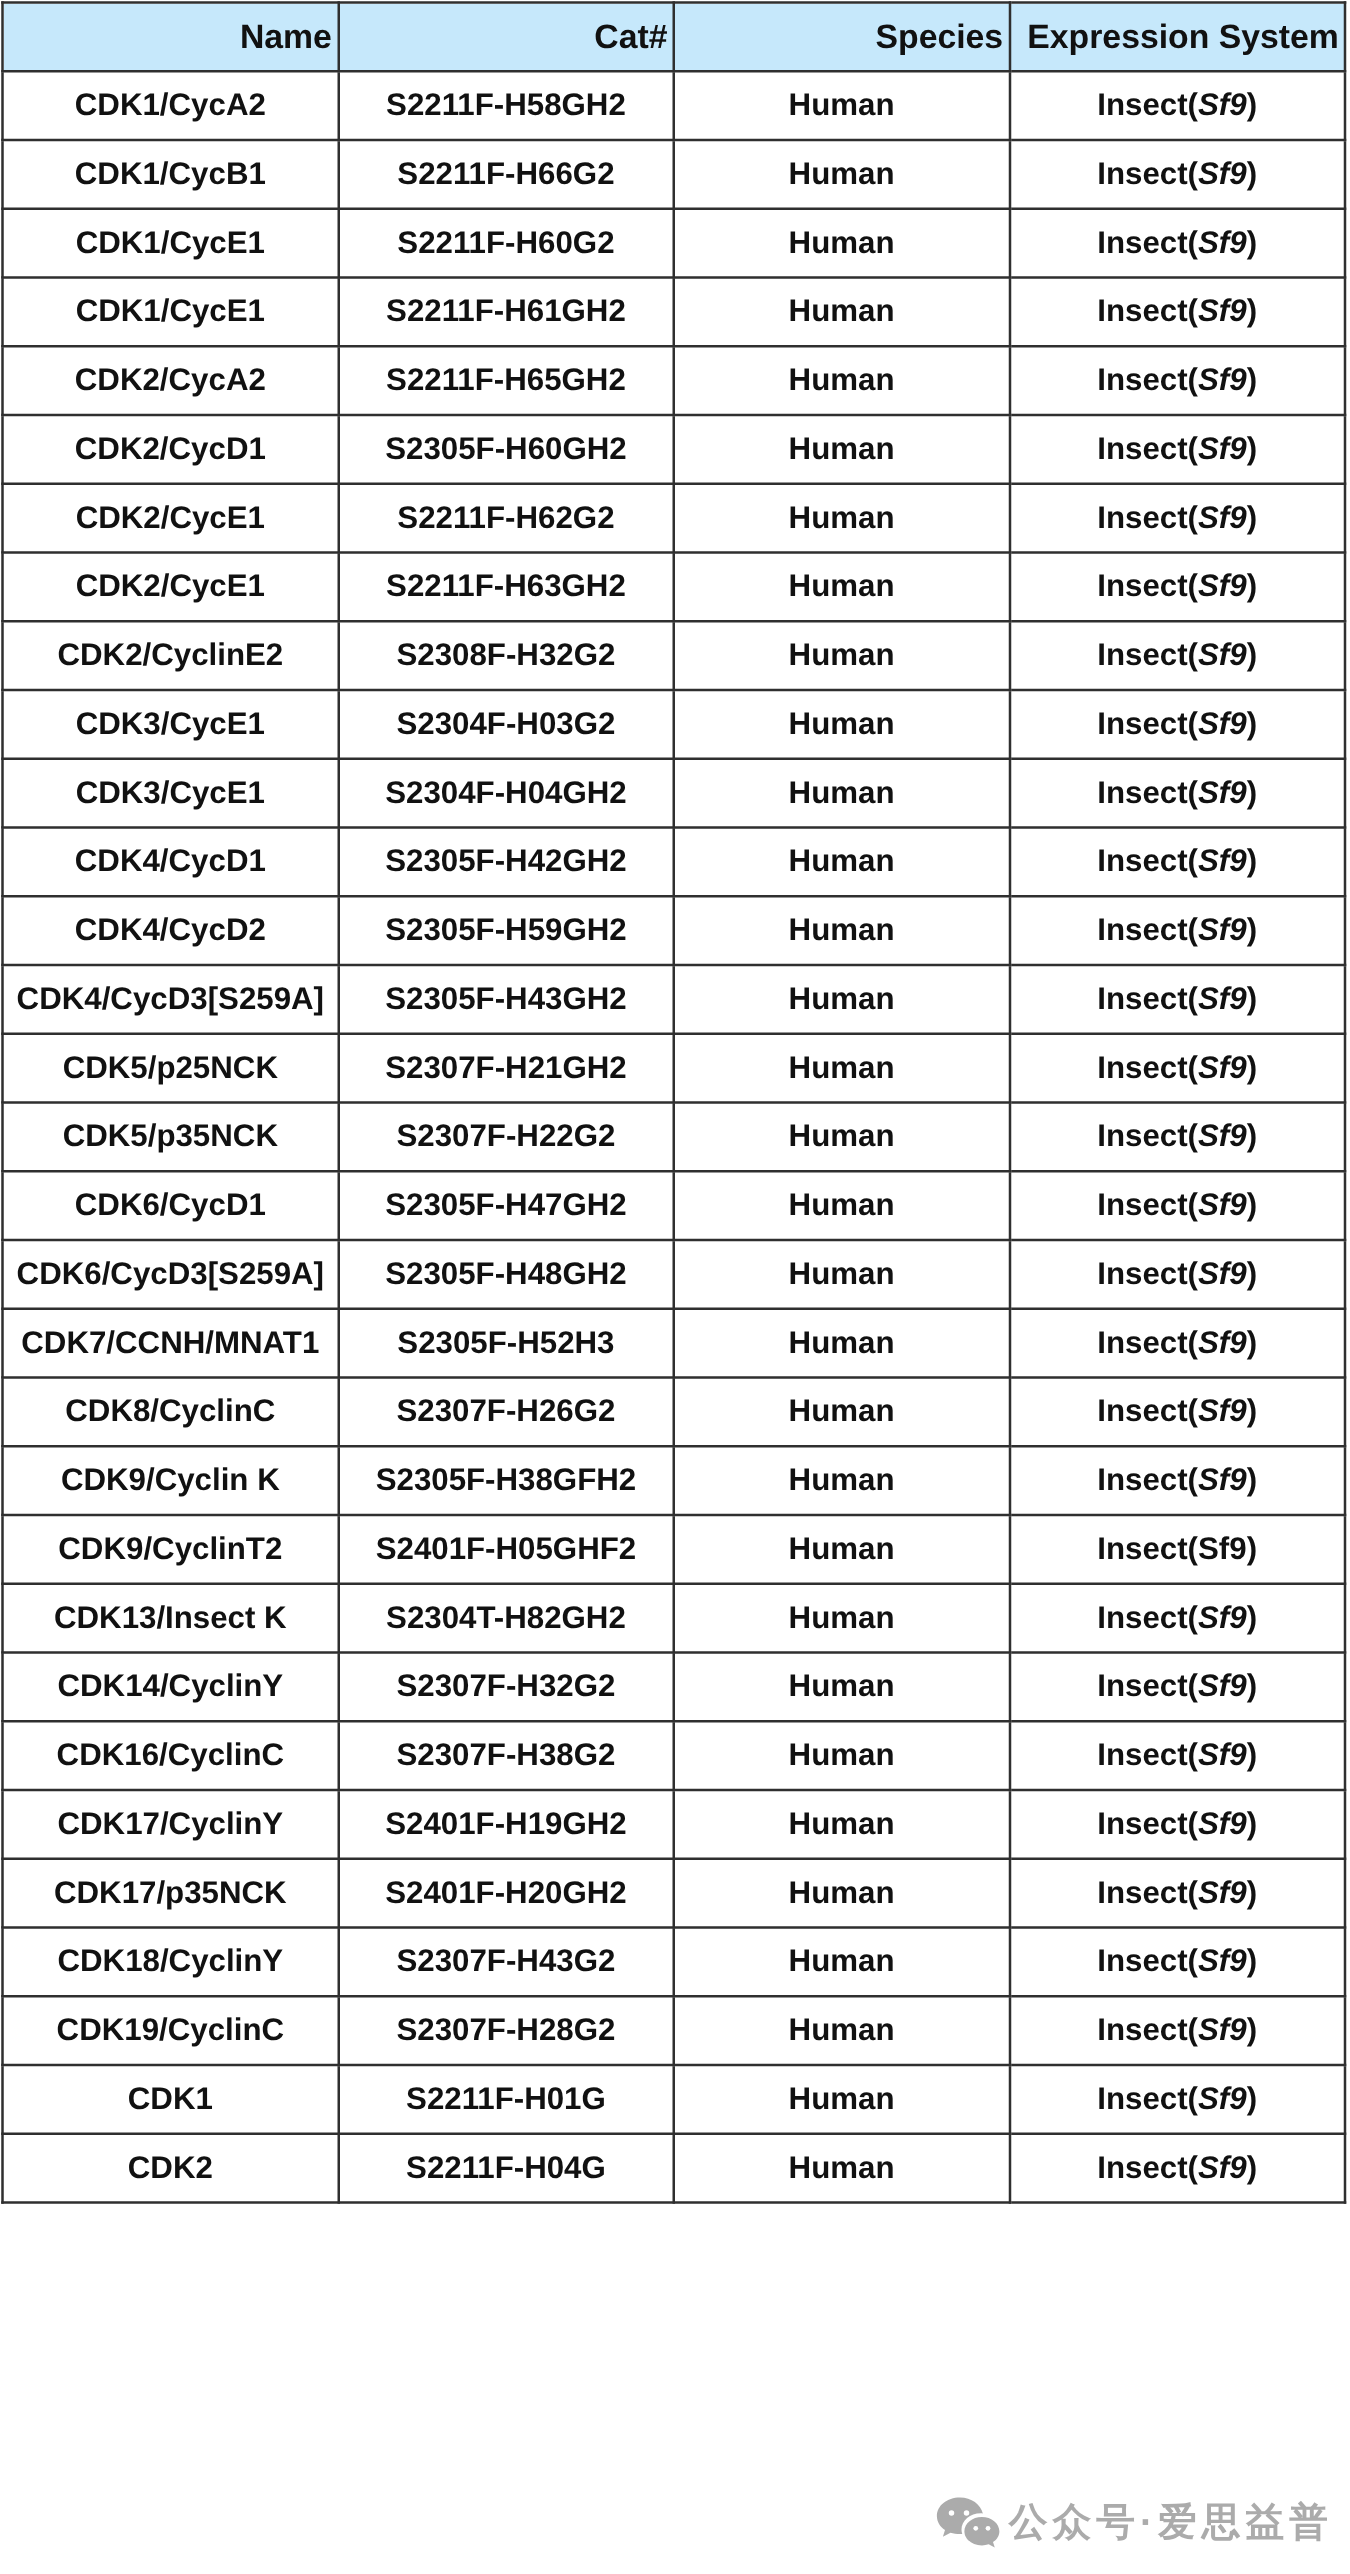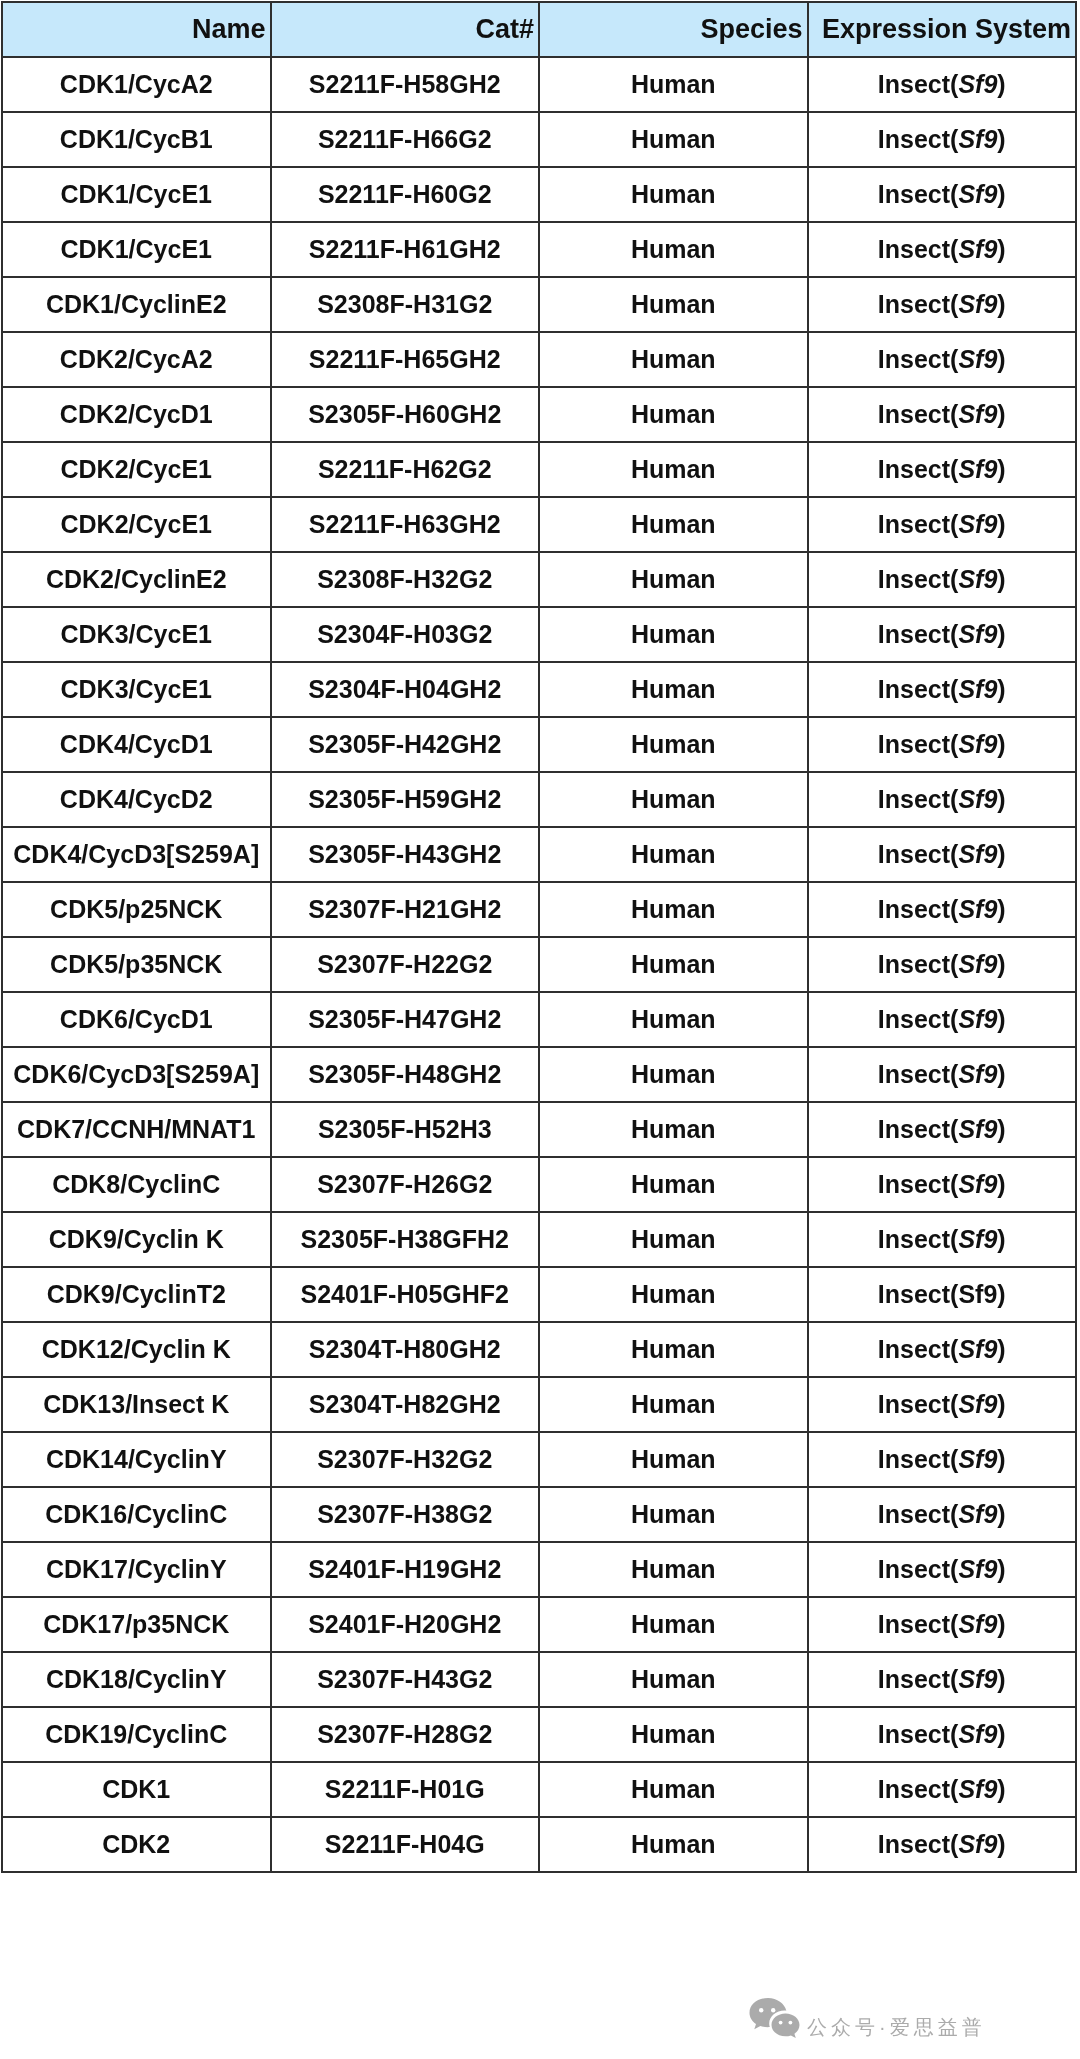--- a/index.html
+++ b/index.html
@@ -43,26 +43,26 @@
   table.data-table td {
     height: 53px;
     font-size: 25px;
     background: #ffffff;
   }
   .watermark {
     position: absolute;
     left: 748px;
     top: 1997px;
     display: flex;
-    align-items: flex-end;
+    align-items: flex-start;
     gap: 7px;
     z-index: 10;
     color: rgba(120,120,120,0.62);
-    font-size: 20px;
-    font-weight: normal;
+    font-size: 31px;
+    font-weight: bold;
     letter-spacing: 4px;
     white-space: nowrap;
     pointer-events: none;
   }
   .watermark svg { display: block; }
 </style>
 </head>
 <body>
 
 <div class="page">
@@ -101,26 +101,20 @@
           <td>Human</td>
           <td><span>Insect(</span><i>Sf9</i><span>)</span></td>
         </tr>
         <tr>
           <td>CDK1/CycE1</td>
           <td>S2211F-H61GH2</td>
           <td>Human</td>
           <td><span>Insect(</span><i>Sf9</i><span>)</span></td>
         </tr>
         <tr>
-          <td>CDK1/CyclinE2</td>
-          <td>S2308F-H31G2</td>
-          <td>Human</td>
-          <td><span>Insect(</span><i>Sf9</i><span>)</span></td>
-        </tr>
-        <tr>
           <td>CDK2/CycA2</td>
           <td>S2211F-H65GH2</td>
           <td>Human</td>
           <td><span>Insect(</span><i>Sf9</i><span>)</span></td>
         </tr>
         <tr>
           <td>CDK2/CycD1</td>
           <td>S2305F-H60GH2</td>
           <td>Human</td>
           <td><span>Insect(</span><i>Sf9</i><span>)</span></td>
@@ -213,26 +207,20 @@
           <td>CDK9/Cyclin K</td>
           <td>S2305F-H38GFH2</td>
           <td>Human</td>
           <td><span>Insect(</span><i>Sf9</i><span>)</span></td>
         </tr>
         <tr>
           <td>CDK9/CyclinT2</td>
           <td>S2401F-H05GHF2</td>
           <td>Human</td>
           <td><span>Insect(</span><span>Sf9</span><span>)</span></td>
-        </tr>
-        <tr>
-          <td>CDK12/Cyclin K</td>
-          <td>S2304T-H80GH2</td>
-          <td>Human</td>
-          <td><span>Insect(</span><i>Sf9</i><span>)</span></td>
         </tr>
         <tr>
           <td>CDK13/Insect K</td>
           <td>S2304T-H82GH2</td>
           <td>Human</td>
           <td><span>Insect(</span><i>Sf9</i><span>)</span></td>
         </tr>
         <tr>
           <td>CDK14/CyclinY</td>
           <td>S2307F-H32G2</td>

